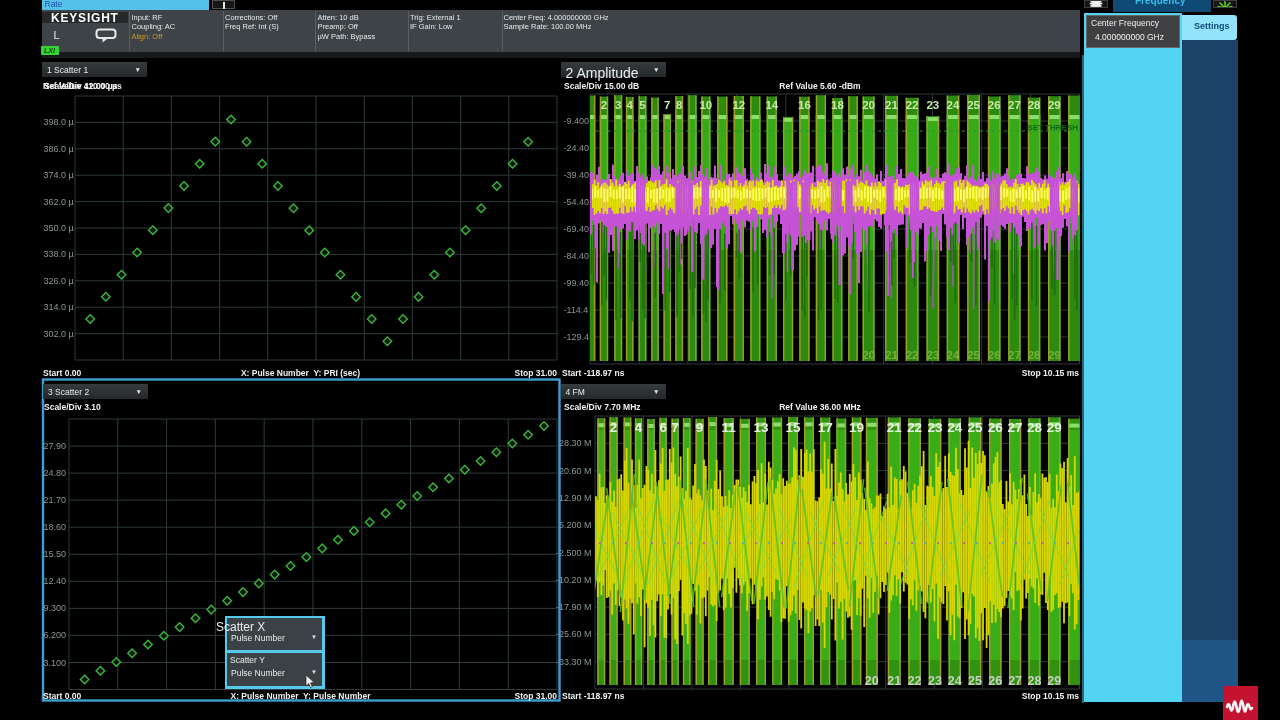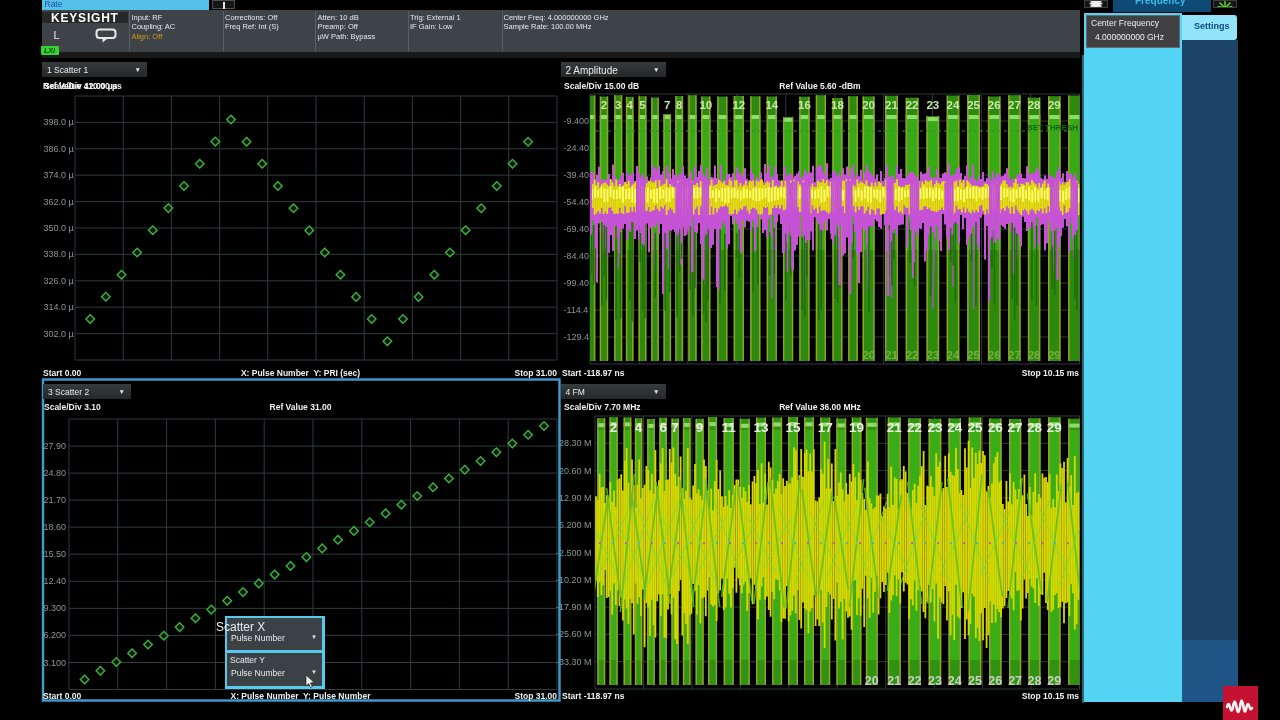--- a/index.html
+++ b/index.html
@@ -1855,38 +1855,37 @@
       <text x="1054.3" y="685" font-size="12.5" font-weight="bold" fill="#c8cfc6" text-anchor="middle">29</text>
 
 <rect x="43" y="379.5" width="516.5" height="321" fill="none" stroke="#3f9ecf" stroke-width="2.4"></rect>
 </svg>
 
 <div style="position:absolute;left:42px;top:62px;width:105px;height:15px;background:linear-gradient(#363b3e,#24282b)">
       <div class="t" style="left:5px;top:3px;font-size:8.5px;color:#e8ecec">1 Scatter 1</div>
       <div class="t" style="right:6px;top:4px;font-size:6.5px;color:#dfe3e3">▼</div>
     </div>
 <div style="position:absolute;left:560.5px;top:62px;width:105px;height:15px;background:linear-gradient(#363b3e,#24282b)">
-      <div class="t" style="left:5px;top:3px;font-size:10px;color:#e8ecec">2 Amplitude</div>
+      <div class="t" style="left:5px;top:3px;font-size:14px;color:#e8ecec">2 Amplitude</div>
       <div class="t" style="right:6px;top:4px;font-size:6.5px;color:#dfe3e3">▼</div>
     </div>
-<div style="position:absolute;left:43px;top:384px;width:88px;height:15px;background:linear-gradient(#363b3e,#24282b)">
+<div style="position:absolute;left:43px;top:384px;width:105px;height:15px;background:linear-gradient(#363b3e,#24282b)">
       <div class="t" style="left:5px;top:3px;font-size:8.5px;color:#e8ecec">3 Scatter 2</div>
       <div class="t" style="right:6px;top:4px;font-size:6.5px;color:#dfe3e3">▼</div>
     </div>
 <div style="position:absolute;left:560.5px;top:384px;width:105px;height:15px;background:linear-gradient(#363b3e,#24282b)">
       <div class="t" style="left:5px;top:3px;font-size:8.5px;color:#e8ecec">4 FM</div>
       <div class="t" style="right:6px;top:4px;font-size:6.5px;color:#dfe3e3">▼</div>
     </div>
 
 <div class="t b" style="left:44px;top:80.5px;font-size:8.5px;color:#f2f2f2">Scale/Div 12.00 µs</div>
 <div class="t b" style="left:43px;top:80.5px;width:515px;font-size:8.5px;color:#f2f2f2">Ref Value 410.00 µs</div>
 <div class="t b" style="left:564px;top:80.5px;font-size:8.5px;color:#f2f2f2">Scale/Div 15.00 dB</div>
 <div class="t b" style="left:560px;top:80.5px;width:520px;text-align:center;font-size:8.5px;color:#f2f2f2">Ref Value 5.60 -dBm</div>
 <div class="t b" style="left:44px;top:402px;font-size:8.5px;color:#f2f2f2">Scale/Div 3.10</div>
-<div class="t b" style="left:43px;top:402px;width:515px;text-align:center;font-size:8.5px;color:#f2f2f2">Ref Value 31.00</div>
 <div class="t b" style="left:564px;top:402px;font-size:8.5px;color:#f2f2f2">Scale/Div 7.70 MHz</div>
 <div class="t b" style="left:560px;top:402px;width:520px;text-align:center;font-size:8.5px;color:#f2f2f2">Ref Value 36.00 MHz</div>
 
 <div class="t b" style="left:43px;top:367.5px;font-size:8.5px;color:#f2f2f2">Start 0.00</div>
 <div class="t b" style="left:43px;top:367.5px;width:515px;text-align:center;font-size:8.5px;color:#f2f2f2">X: Pulse Number&nbsp; Y: PRI (sec)</div>
 <div class="t b" style="left:43px;top:367.5px;width:514px;text-align:right;font-size:8.5px;color:#f2f2f2">Stop 31.00</div>
 <div class="t b" style="left:562px;top:367.5px;font-size:8.5px;color:#f2f2f2">Start -118.97 ns</div>
 <div class="t b" style="left:562px;top:367.5px;width:517px;text-align:right;font-size:8.5px;color:#f2f2f2">Stop 10.15 ms</div>
 <div class="t b" style="left:43px;top:690.5px;font-size:8.5px;color:#f2f2f2">Start 0.00</div>
 <div class="t b" style="left:43px;top:690.5px;width:515px;text-align:center;font-size:8.5px;color:#f2f2f2">X: Pulse Number&nbsp; Y: Pulse Number</div>

